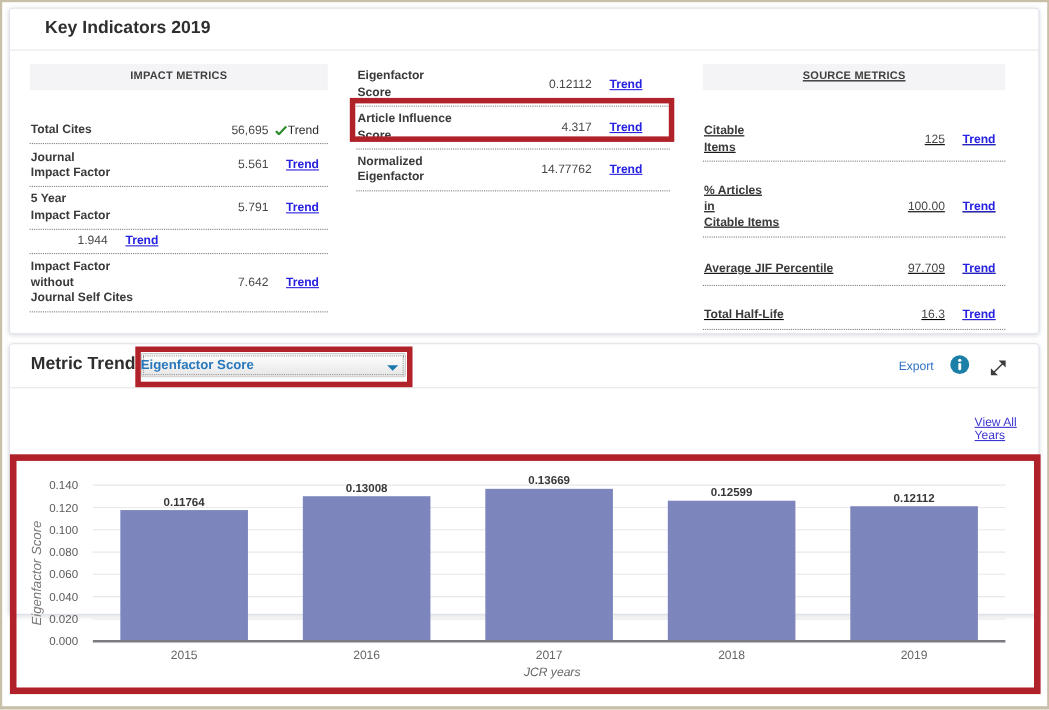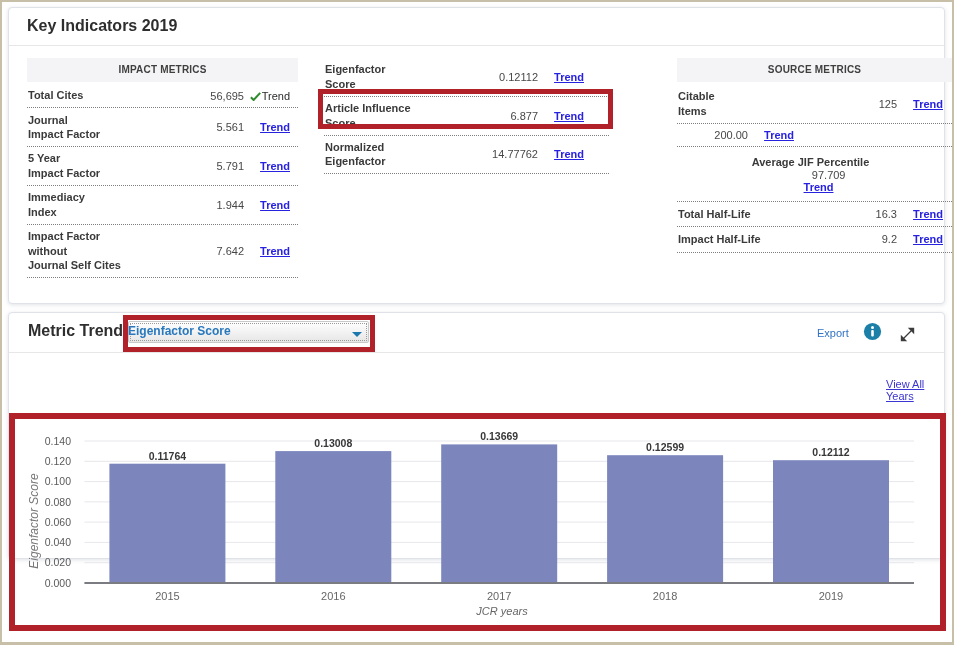--- a/index.html
+++ b/index.html
@@ -4,36 +4,36 @@
 <style>
   * { margin:0; padding:0; box-sizing:border-box; }
   html,body { width:954px; height:645px; overflow:hidden; }
   body { background:#c8bfa9; font-family:"Liberation Sans", sans-serif; position:relative; }
   .page { position:absolute; left:2px; top:2px; width:950px; height:640px; background:#ffffff; }
   .card { position:absolute; left:8px; width:937px; background:#fff; border:1px solid #dfe2e8; border-radius:4px; box-shadow:0 1px 4px rgba(90,100,120,.18); }
   #card1 { top:7px; height:297px; }
   #card2 { top:312px; height:247px; }
   .cardtitle { font-size:16px; font-weight:bold; color:#2e2e2e; line-height:19px; }
   
-  #kititle { position:absolute; left:18px; top:8px; }
+  #kititle { position:absolute; left:32px; top:8px; }
   #kidivider { position:absolute; left:0; top:37px; width:100%; height:1px; background:#e7e7e7; }
   .col { position:absolute; top:50px; }
   #col1 { left:18px; width:271px; }
   #col2 { left:315px; width:285px; }
-  #col3 { left:668px; width:275px; }
-  .colhead { height:24px; background:#f4f4f6; text-align:center; font-size:10px; font-weight:bold; color:#3f3f3f; letter-spacing:.2px; line-height:24px; margin-bottom:2px; }
+  #col3 { left:630px; width:275px;text-decoration:underline; }
+  .colhead { height:24px; background:#f4f4f6; text-align:center; font-size:10px; font-weight:bold; color:#3f3f3f; letter-spacing:.2px; line-height:24px; margin-bottom:25px; }
   .mrow { display:flex; align-items:center; border-bottom:1px dotted #7e7e7e; padding:4.4px 0 4.4px 1px; }
   .mrow .lbl { flex:1; font-size:11px; font-weight:bold; color:#3a3a3a; line-height:14.5px; }
   .mrow .val { width:70px; text-align:right; font-size:11px; color:#474747; white-space:nowrap; }
   .mrow .trd { width:46px; text-align:right; font-size:11px; font-weight:bold; white-space:nowrap; }
   .trd a { color:#2721e0; text-decoration:underline; }
   #col1 .mrow { padding-right:8px; }
   #col2 .mrow { padding-right:25px; }
-  #col3 .mrow { padding-right:9px; padding-top:5px; padding-bottom:5px; }
-  #col3 .mrow:nth-child(4) { padding-top:7.5px; padding-bottom:7.5px;flex-direction:column; }
+  #col3 .mrow { padding-right:9px; padding-top:5px; padding-bottom:5px;margin-top:14px; }
+  #col3 .mrow:nth-child(4) { padding-top:7.5px; padding-bottom:7.5px; }
   .trdblack { color:#2b2b2b; font-weight:normal; }
   
   .redbox { position:absolute; border:5px solid #b0212a; background:transparent; z-index:50; pointer-events:none; }
   #red1 { left:309px; top:81px; width:295px; height:40px; }
   
   #mttitle { position:absolute; left:19px; top:8px; }
   #mtdivider { position:absolute; left:0; top:39px; width:100%; height:1px; background:#e7e7e7; }
   #red2 { left:114px; top:2px; width:252px; height:37px; }
   #dropdown { position:absolute; left:119px; top:8px; width:241px; height:22px; border:1px solid #c9c9c9; border-radius:2px; background:linear-gradient(#ffffff,#e6e6e6); }
   #dropdown .ddfocus { position:absolute; left:1px; top:1px; right:1px; bottom:1px; border:1px dotted #9a9a9a; }
@@ -67,58 +67,58 @@
         <div class="lbl">Journal<br>Impact Factor</div>
         <div class="val">5.561</div>
         <div class="trd"><a>Trend</a></div>
       </div>
     <div class="mrow">
         <div class="lbl">5 Year<br>Impact Factor</div>
         <div class="val">5.791</div>
         <div class="trd"><a>Trend</a></div>
       </div>
     <div class="mrow">
-        <div class="lbl">Immediacy<br>Index</div>
         <div class="val">1.944</div>
         <div class="trd"><a>Trend</a></div>
       </div>
     <div class="mrow">
         <div class="lbl">Impact Factor<br>without<br>Journal Self Cites</div>
         <div class="val">7.642</div>
         <div class="trd"><a>Trend</a></div>
       </div>
   </div>
 
   <div class="col" id="col2">
     <div class="mrow">
         <div class="lbl">Eigenfactor<br>Score</div>
         <div class="val">0.12112</div>
         <div class="trd"><a>Trend</a></div>
       </div>
     <div class="mrow">
         <div class="lbl">Article Influence<br>Score</div>
-        <div class="val">6.877</div>
+        <div class="val">4.317</div>
         <div class="trd"><a>Trend</a></div>
       </div>
     <div class="mrow">
         <div class="lbl">Normalized<br>Eigenfactor</div>
         <div class="val">14.77762</div>
         <div class="trd"><a>Trend</a></div>
       </div>
   </div>
 
   <div class="col" id="col3">
     <div class="colhead">SOURCE METRICS</div>
     <div class="mrow">
         <div class="lbl">Citable<br>Items</div>
         <div class="val">125</div>
         <div class="trd"><a>Trend</a></div>
       </div>
     <div class="mrow">
-        <div class="val">200.00</div>
+        <div class="lbl">% Articles<br>in<br>Citable Items</div>
+        <div class="val">100.00</div>
         <div class="trd"><a>Trend</a></div>
       </div>
     <div class="mrow">
         <div class="lbl">Average JIF Percentile</div>
         <div class="val">97.709</div>
         <div class="trd"><a>Trend</a></div>
       </div>
     <div class="mrow">
         <div class="lbl">Total Half-Life</div>
         <div class="val">16.3</div>

